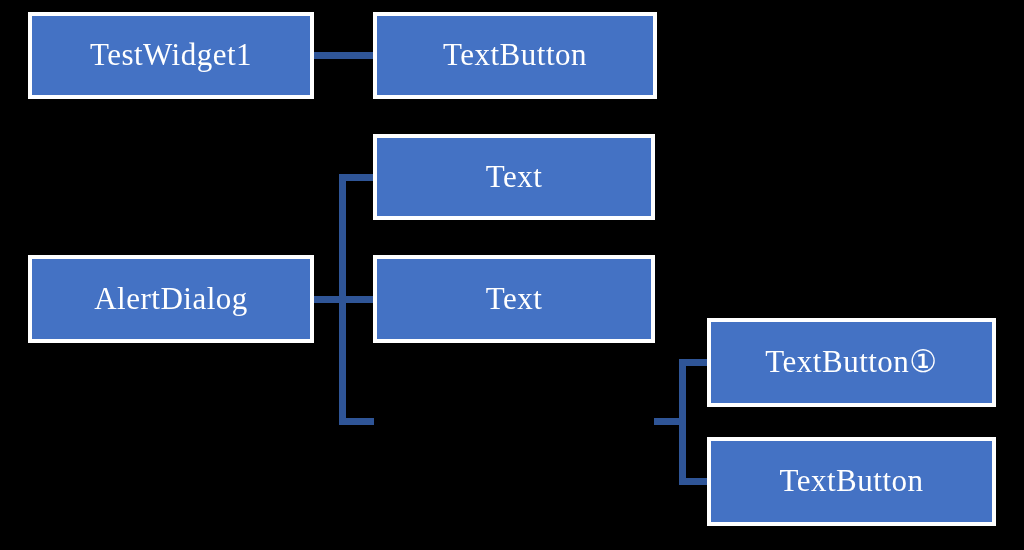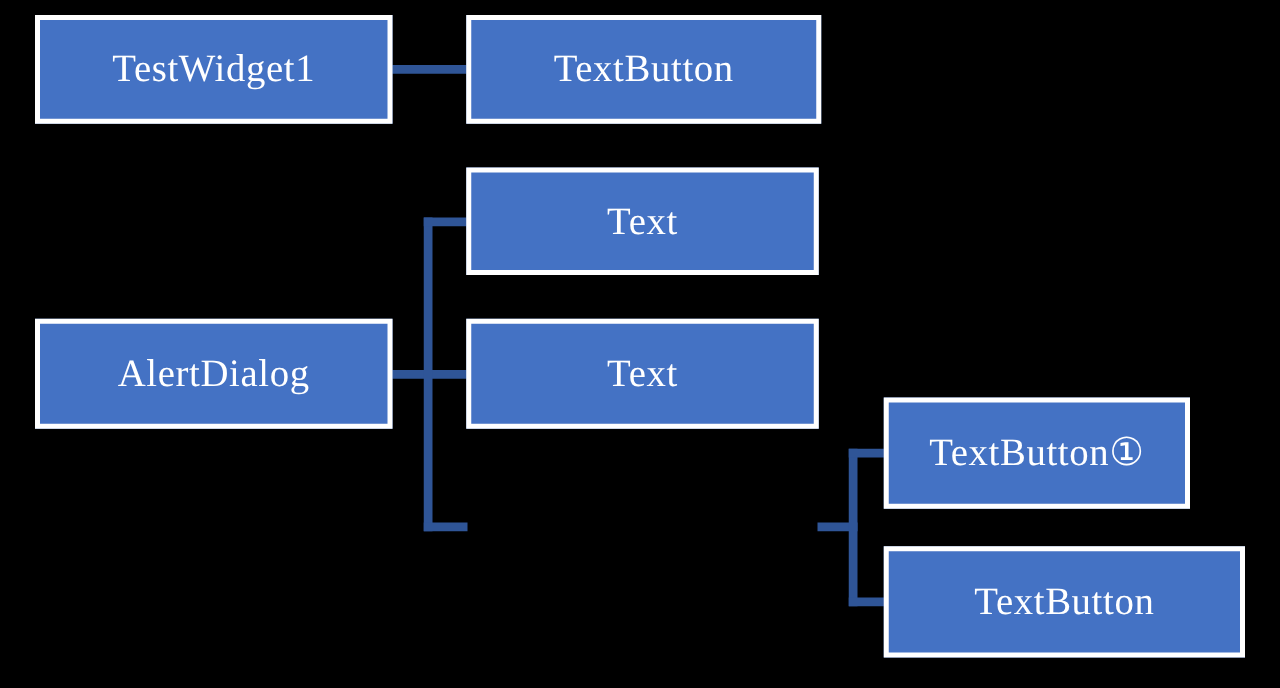--- a/index.html
+++ b/index.html
@@ -70,21 +70,21 @@
 
   <div class="node" style="left:28px;  top:255px; width:286px; height:88px;">
     <span class="node-label">AlertDialog</span>
   </div>
 
   <div class="node" style="left:373px; top:255px; width:282px; height:88px;">
     <span class="node-label">Text</span>
   </div>
 
 
-  <div class="node" style="left:707px; top:318px; width:245px; height:89px;">
+  <div class="node" style="left:707px; top:318px; width:289px; height:89px;">
     <span class="node-label">TextButton①</span>
   </div>
 
   <div class="node" style="left:707px; top:437px; width:289px; height:89px;">
     <span class="node-label">TextButton</span>
   </div>
 
 </div>
 
 </body></html>

